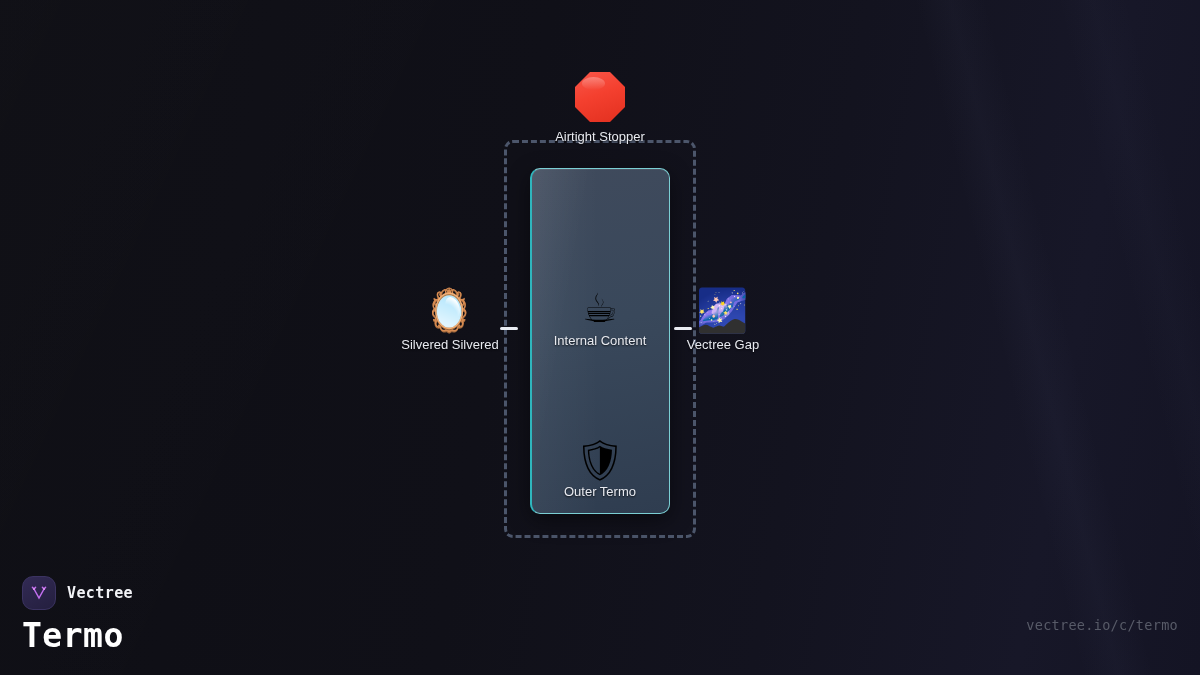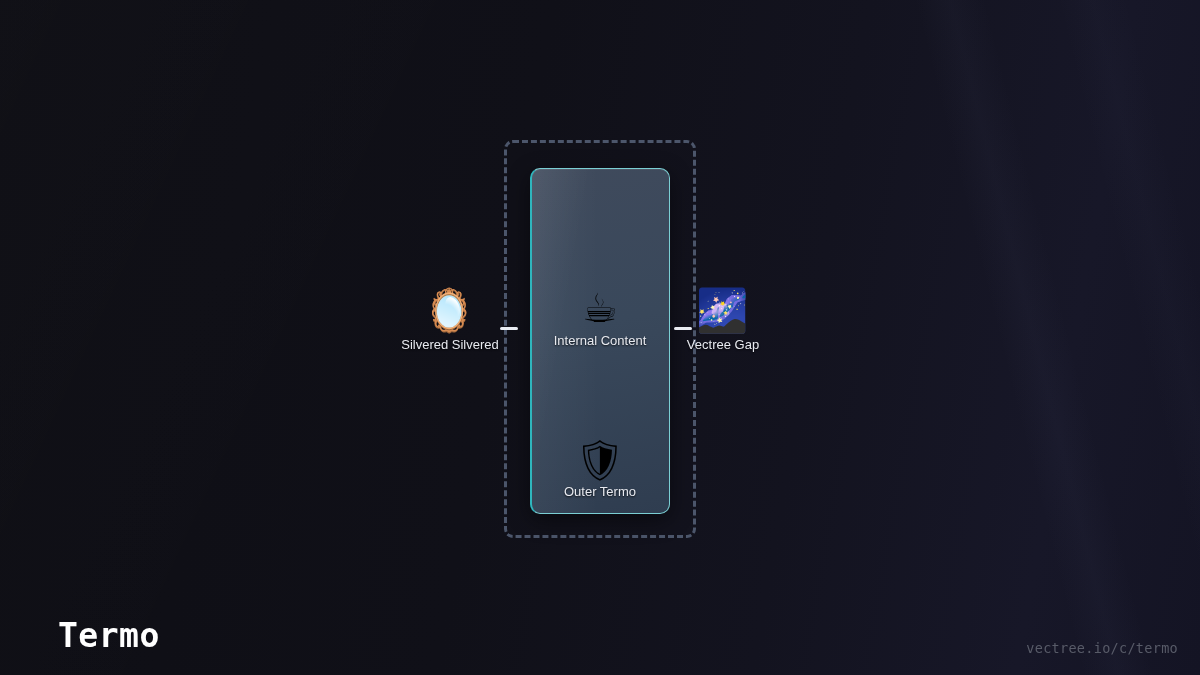--- a/index.html
+++ b/index.html
@@ -182,43 +182,48 @@
     font-weight:bold;
     letter-spacing:0.4px;
   }
   #brand-title {
     color:#ffffff;
     font-family:"DejaVu Sans Mono", monospace;
     font-size:33px;
     font-weight:bold;
     letter-spacing:0.5px;
     line-height:38px;
-    margin-left:36px;
   }
 
   #site-url {
     position:absolute;
-    right:22px; bottom:19px;
+    right:22px; bottom:42px;
     color:#585b68;
     font-family:"DejaVu Sans Mono", monospace;
     font-size:13.5px;
     letter-spacing:0.3px;
   }
 </style>
 </head>
 <body>
 
 <div id="stage">
 
   <div id="diagram">
 
     <div id="vacuum-boundary"></div>
 
     <div id="flask-body"></div>
 
+    <div id="stopper-node">
+      <div id="stopper-glyph">
+        <div class="octagon"></div>
+      </div>
+      <div class="node-label">Airtight Stopper</div>
+    </div>
 
     <div id="silvered-node">
       <div id="silvered-emoji" class="emoji">🪞</div>
       <div class="node-label">Silvered Silvered</div>
     </div>
 
     <div id="content-node">
       <div id="content-emoji" class="emoji">☕</div>
       <div class="node-label">Internal Content</div>
     </div>
@@ -232,18 +237,34 @@
       <div id="vacuum-emoji" class="emoji">🌌</div>
       <div class="node-label">Vectree Gap</div>
     </div>
 
     <div id="connector-left" class="connector"></div>
     <div id="connector-right" class="connector"></div>
 
   </div>
 
   <div id="brand">
+    <div id="brand-row">
+      <div id="brand-logo">
+        <svg width="20" height="20" viewBox="0 0 20 20" aria-hidden="true">
+          <g stroke="#c36ff0" stroke-width="1.5" fill="none" stroke-linecap="round">
+            <path d="M5 6 L10 15 L15 6"></path>
+            <path d="M5 6 L3.4 4.2"></path>
+            <path d="M5 6 L6.6 4.2"></path>
+            <path d="M15 6 L13.4 4.2"></path>
+            <path d="M15 6 L16.6 4.2"></path>
+          </g>
+          <circle cx="5" cy="6" r="1.1" fill="#e08ff5"></circle>
+          <circle cx="15" cy="6" r="1.1" fill="#e08ff5"></circle>
+        </svg>
+      </div>
+      <div id="brand-name">Vectree</div>
+    </div>
     <div id="brand-title">Termo</div>
   </div>
 
   <div id="site-url">vectree.io/c/termo</div>
 
 </div>
 
 </body></html>

